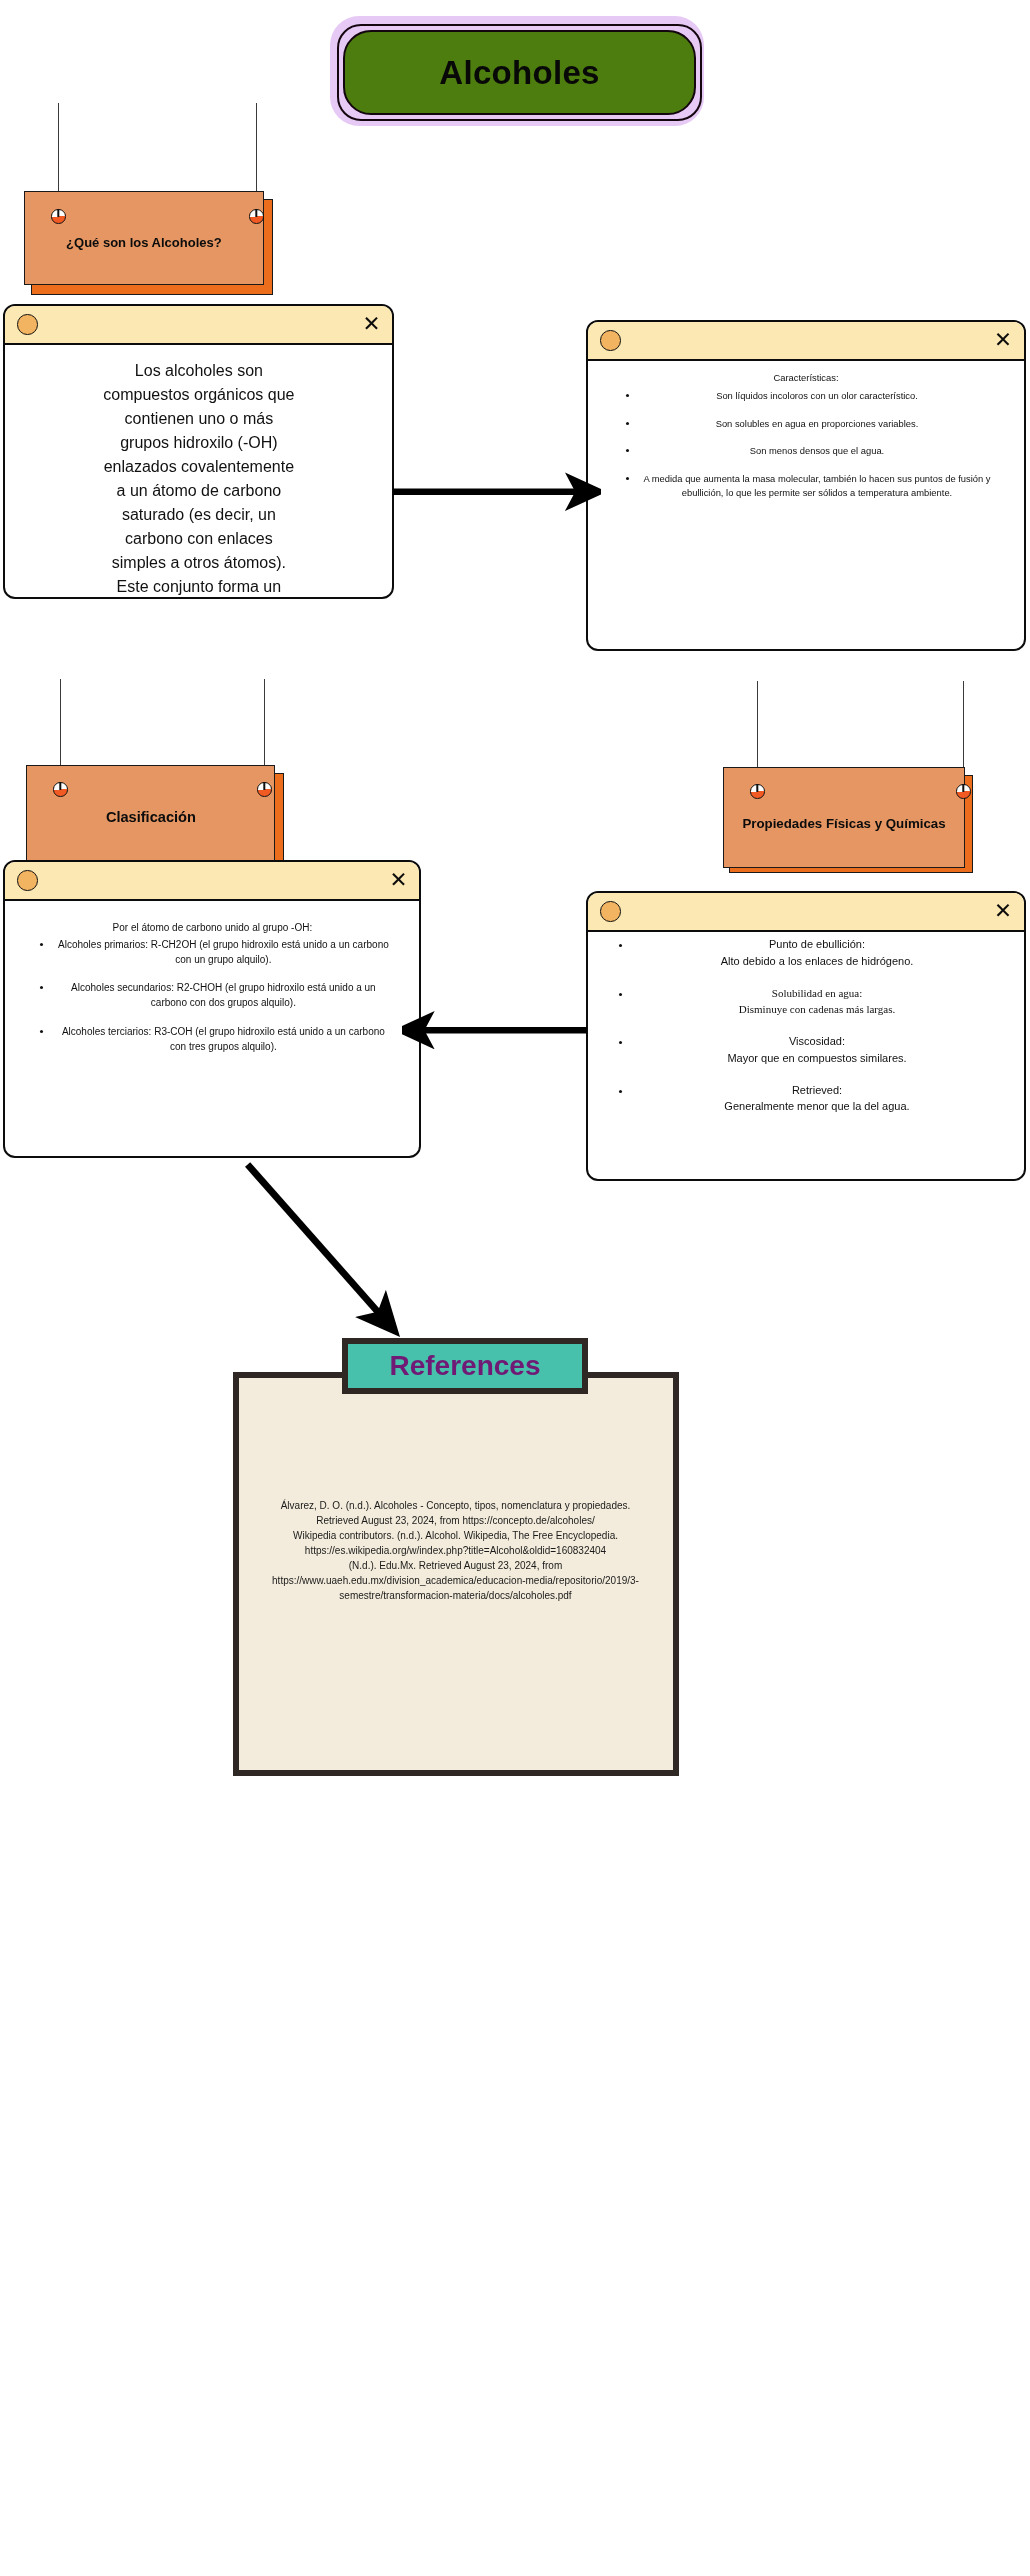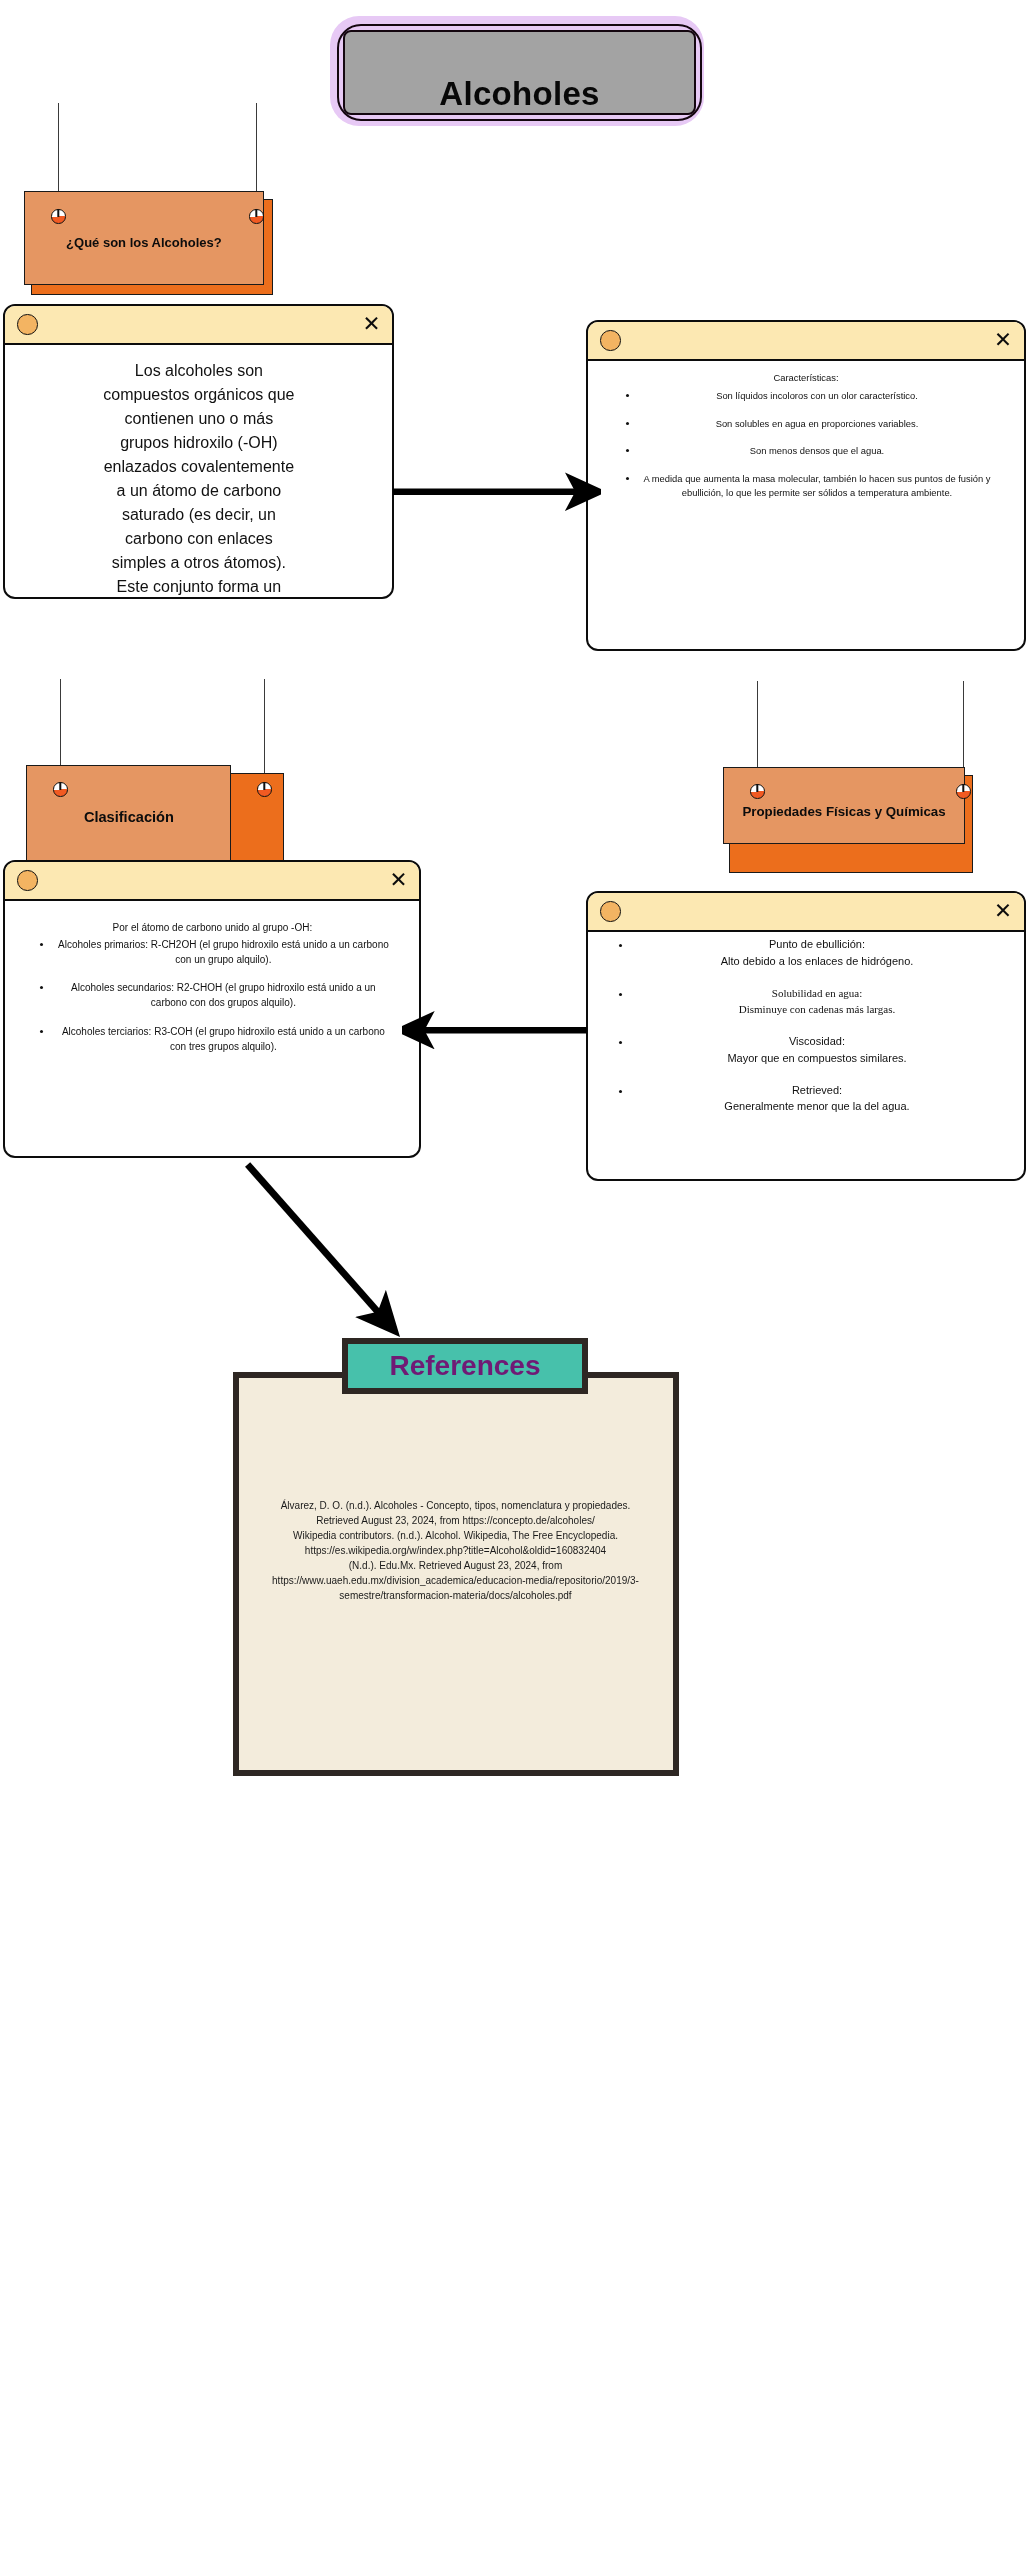--- a/index.html
+++ b/index.html
@@ -24,25 +24,25 @@
     background: #e7c9f5;
     border-radius: 29px;
   }
   .title-ring {
     position: absolute;
     border: 2.6px solid #14060f;
     border-radius: 24px;
   }
   .title-inner {
     position: absolute;
-    background: #a3a3a3;
+    background: #4d7c0f;
     border: 2.6px solid #14060f;
-    border-radius: 8px;
+    border-radius: 28px;
     display: flex;
-    align-items: flex-end;
+    align-items: center;
     justify-content: center;
   }
   .title-text {
     font-size: 33px;
     font-weight: bold;
     color: #080808;
     letter-spacing: 0.3px;
   }
 
   
@@ -278,34 +278,34 @@
     </defs>
     <line x1="8" y1="52" x2="232" y2="52" stroke="#000" stroke-width="7.5" marker-end="url(#ah-right)"></line>
   </svg>
 
   <div class="sign" style="left:17px; top:653px; width:292px; height:202px;">
     <div class="strings">
       <div class="string" style="left:43px; top:26px; height:94px;"></div>
       <div class="string" style="left:247px; top:26px; height:94px;"></div>
     </div>
     <div class="plate-back" style="left:15.5px; top:120px; width:249px; height:96px;"></div>
-    <div class="plate-front" style="left:9.4px; top:112px; width:205px; height:96px;">
+    <div class="plate-front" style="left:9.4px; top:112px; width:249px; height:96px;">
       <span class="sign-label" style="font-size:14.6px;">Clasificación</span>
     </div>
     <div class="pin" style="left:36px; top:129px;"></div>
     <div class="pin" style="left:240px; top:129px;"></div>
   </div>
 
   <div class="sign" style="left:704px; top:653px; width:292px; height:202px;">
     <div class="strings">
       <div class="string" style="left:53px; top:27.5px; height:94px;"></div>
       <div class="string" style="left:259px; top:27.5px; height:94px;"></div>
     </div>
     <div class="plate-back" style="left:25px; top:122px; width:242px; height:96px;"></div>
-    <div class="plate-front" style="left:19px; top:114px; width:242px; height:77px;">
+    <div class="plate-front" style="left:19px; top:114px; width:242px; height:101px;">
       <span class="sign-label" style="font-size:13.3px; margin-top:13.7px;">Propiedades Físicas y
 Químicas</span>
     </div>
     <div class="pin" style="left:46px; top:131px;"></div>
     <div class="pin" style="left:252px; top:131px;"></div>
   </div>
 
   <div class="card t-mid" style="left:3.4px; top:860px; width:418px; height:298px;">
     <div class="card-bar">
       <span class="card-dot"></span>

